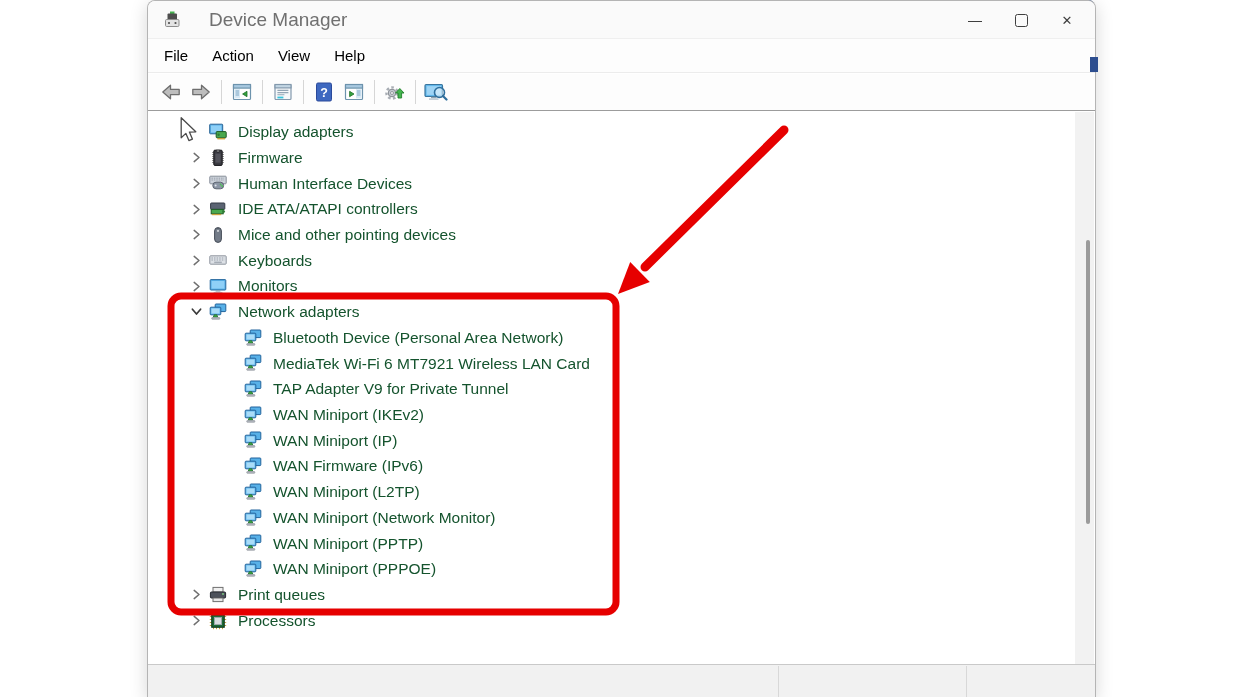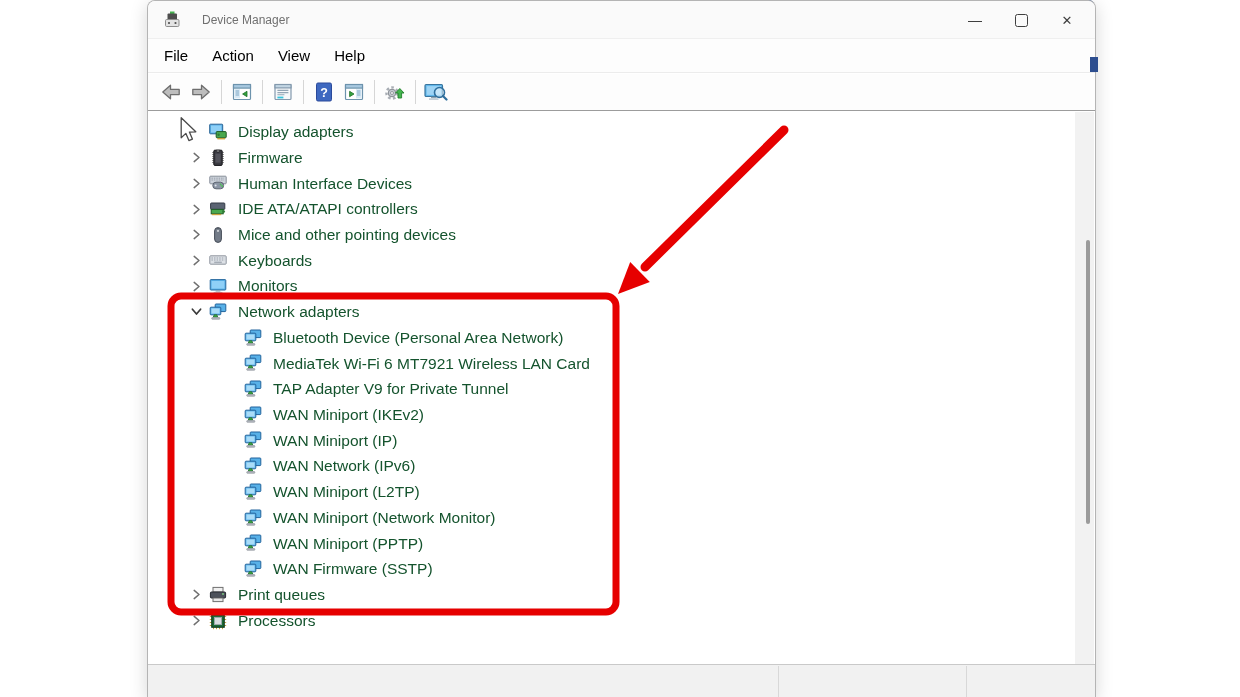--- a/index.html
+++ b/index.html
@@ -8,21 +8,21 @@
   .sliver{position:absolute;background:#2d4e8f;}
   .sliver-corner{left:1084px;top:0;width:10px;height:9px;z-index:1;border-radius:0 5px 0 0;}
   .sliver-edge{left:1090px;top:57px;width:8px;height:15px;z-index:3;}
   
   .window{position:absolute;left:147px;top:0;width:947px;height:697px;background:#ffffff;
           border:1px solid #b4b4b4;border-bottom:none;border-radius:8px 8px 0 0;
           box-shadow:0 4px 18px rgba(0,0,0,0.16);z-index:2;overflow:hidden;}
   .titlebar{position:absolute;top:0;left:0;right:0;height:38px;background:#fafafa;
             display:flex;align-items:center;padding-left:16px;box-sizing:border-box;border-bottom:1px solid #efefef;}
   .app-icon{width:17px;height:17px;display:flex;align-items:center;}
-  .win-title{margin-left:21px;font-size:12px;color:#707070;text-align:center;}
+  .win-title{margin-left:28px;font-size:19px;color:#707070;text-align:center;}
   .controls{position:absolute;right:5px;top:0;height:38px;display:flex;align-items:center;}
   .ctrl{width:46px;height:37px;display:flex;align-items:center;justify-content:center;
         background:none;border:none;padding:0;color:#3f3f3f;cursor:default;}
   .glyph{font-size:14px;color:#3f3f3f;line-height:1;}
   .close-glyph{font-size:13px;}
   .maxbox{width:11px;height:11px;border:1.2px solid #3f3f3f;border-radius:2.5px;display:block;}
   
   .menubar{position:absolute;top:38px;left:0;right:0;height:34px;background:#fdfdfd;
            display:flex;align-items:center;padding-left:4px;border-bottom:1px solid #ececec;box-sizing:border-box;}
   .menu-item{padding:0 12px;font-size:15px;color:#000000;}
@@ -367,21 +367,21 @@
         <div class="tree-row l1">
           <span class="ticon">
             <svg width="18" height="18" viewBox="0 0 18 18">
               <rect x="6.2" y="1" width="10.6" height="7.6" rx="0.8" fill="#58b1e8" stroke="#21639c" stroke-width="1"></rect>
               <rect x="1.2" y="4.2" width="10.6" height="7.6" rx="0.8" fill="#6ec0f2" stroke="#21639c" stroke-width="1"></rect>
               <rect x="2.6" y="5.6" width="7.8" height="4.8" fill="#aadcf8"></rect>
               <path d="M5.2 11.8 h2.6 l0.9 2.2 h-4.4 Z" fill="#43b24d" stroke="#1f6b2a" stroke-width="0.8"></path>
               <rect x="2.8" y="14.6" width="8" height="1.6" rx="0.4" fill="#b9bfc6" stroke="#8b9199" stroke-width="0.7"></rect>
             </svg>
           </span>
-          <span class="tlabel">WAN Network (IPv6)</span>
+          <span class="tlabel">WAN Firmware (IPv6)</span>
         </div>
         <div class="tree-row l1">
           <span class="ticon">
             <svg width="18" height="18" viewBox="0 0 18 18">
               <rect x="6.2" y="1" width="10.6" height="7.6" rx="0.8" fill="#58b1e8" stroke="#21639c" stroke-width="1"></rect>
               <rect x="1.2" y="4.2" width="10.6" height="7.6" rx="0.8" fill="#6ec0f2" stroke="#21639c" stroke-width="1"></rect>
               <rect x="2.6" y="5.6" width="7.8" height="4.8" fill="#aadcf8"></rect>
               <path d="M5.2 11.8 h2.6 l0.9 2.2 h-4.4 Z" fill="#43b24d" stroke="#1f6b2a" stroke-width="0.8"></path>
               <rect x="2.8" y="14.6" width="8" height="1.6" rx="0.4" fill="#b9bfc6" stroke="#8b9199" stroke-width="0.7"></rect>
             </svg>
@@ -415,21 +415,21 @@
         <div class="tree-row l1">
           <span class="ticon">
             <svg width="18" height="18" viewBox="0 0 18 18">
               <rect x="6.2" y="1" width="10.6" height="7.6" rx="0.8" fill="#58b1e8" stroke="#21639c" stroke-width="1"></rect>
               <rect x="1.2" y="4.2" width="10.6" height="7.6" rx="0.8" fill="#6ec0f2" stroke="#21639c" stroke-width="1"></rect>
               <rect x="2.6" y="5.6" width="7.8" height="4.8" fill="#aadcf8"></rect>
               <path d="M5.2 11.8 h2.6 l0.9 2.2 h-4.4 Z" fill="#43b24d" stroke="#1f6b2a" stroke-width="0.8"></path>
               <rect x="2.8" y="14.6" width="8" height="1.6" rx="0.4" fill="#b9bfc6" stroke="#8b9199" stroke-width="0.7"></rect>
             </svg>
           </span>
-          <span class="tlabel">WAN Firmware (SSTP)</span>
+          <span class="tlabel">WAN Miniport (PPPOE)</span>
         </div>
         <div class="tree-row l0">
           <span class="chev">
             <svg width="13" height="13" viewBox="0 0 13 13">
               <path d="M4.2 2.4 L9 6.5 L4.2 10.6" fill="none" stroke="#6f6f6f" stroke-width="1.5" stroke-linecap="round" stroke-linejoin="round"></path>
             </svg>
           </span>
           <span class="ticon">
             <svg width="18" height="18" viewBox="0 0 18 18">
               <rect x="4" y="1.4" width="10" height="4.6" fill="#f0f0f0" stroke="#6f6f6f" stroke-width="1"></rect>

